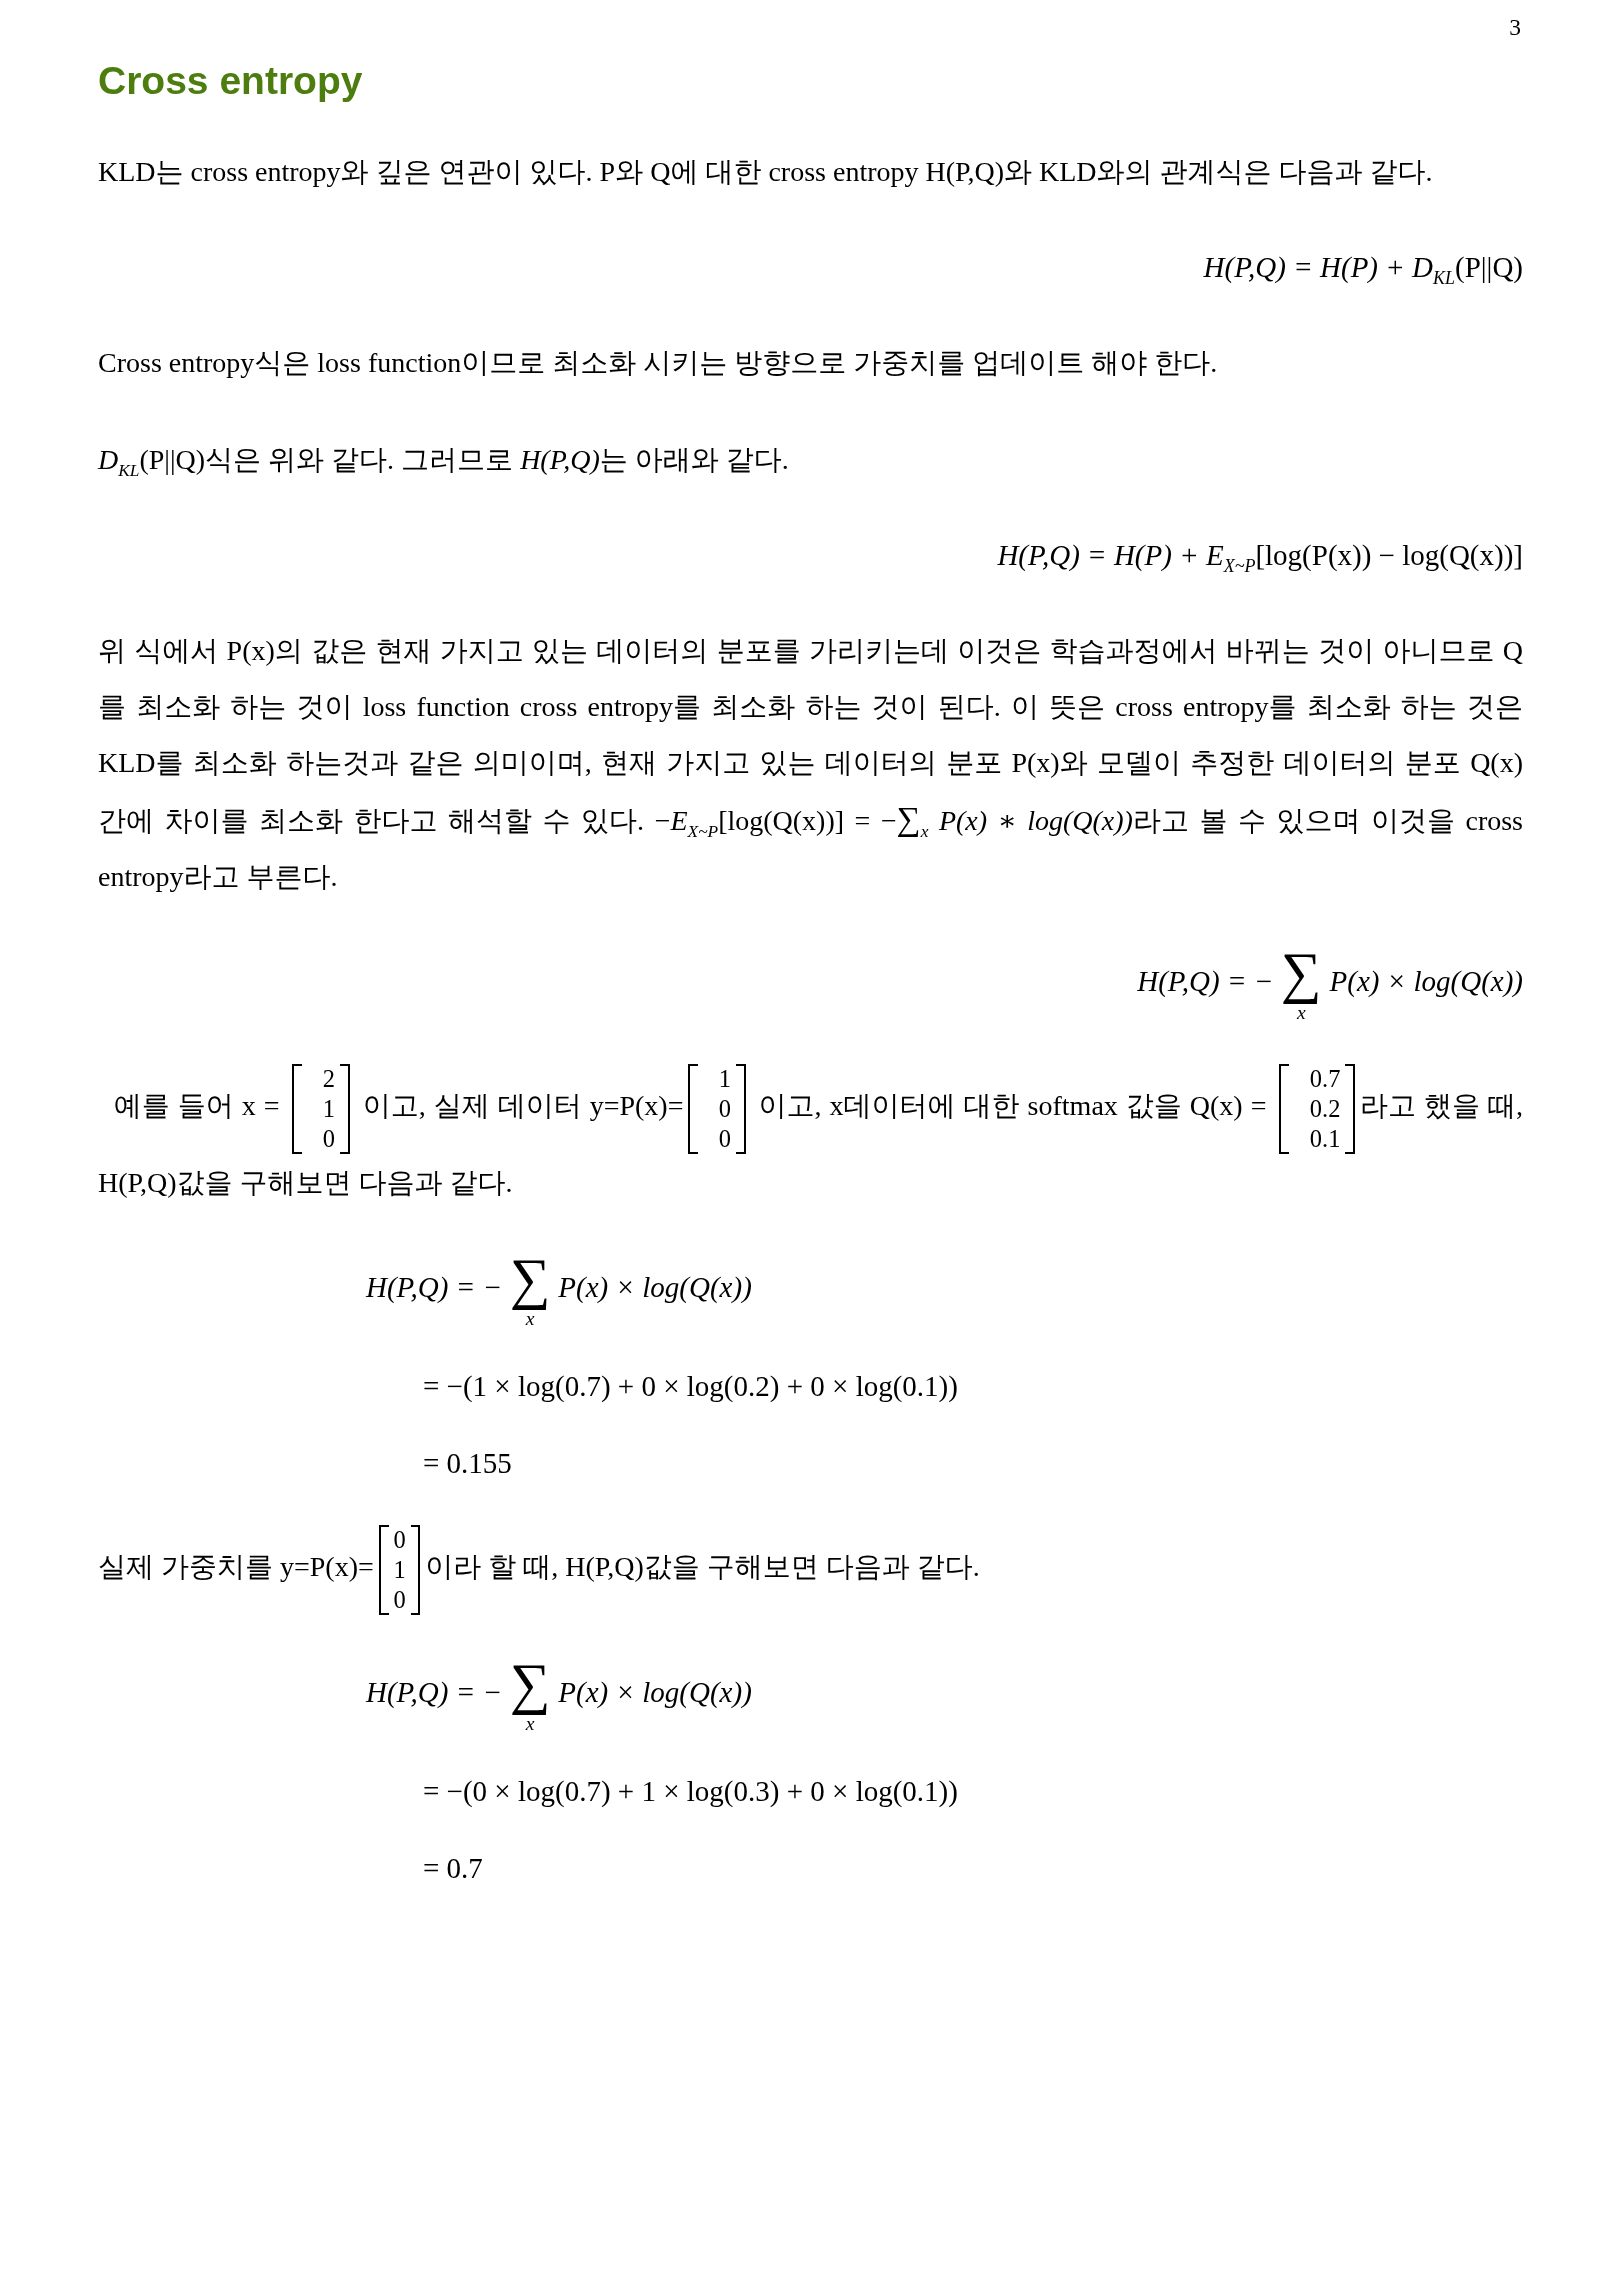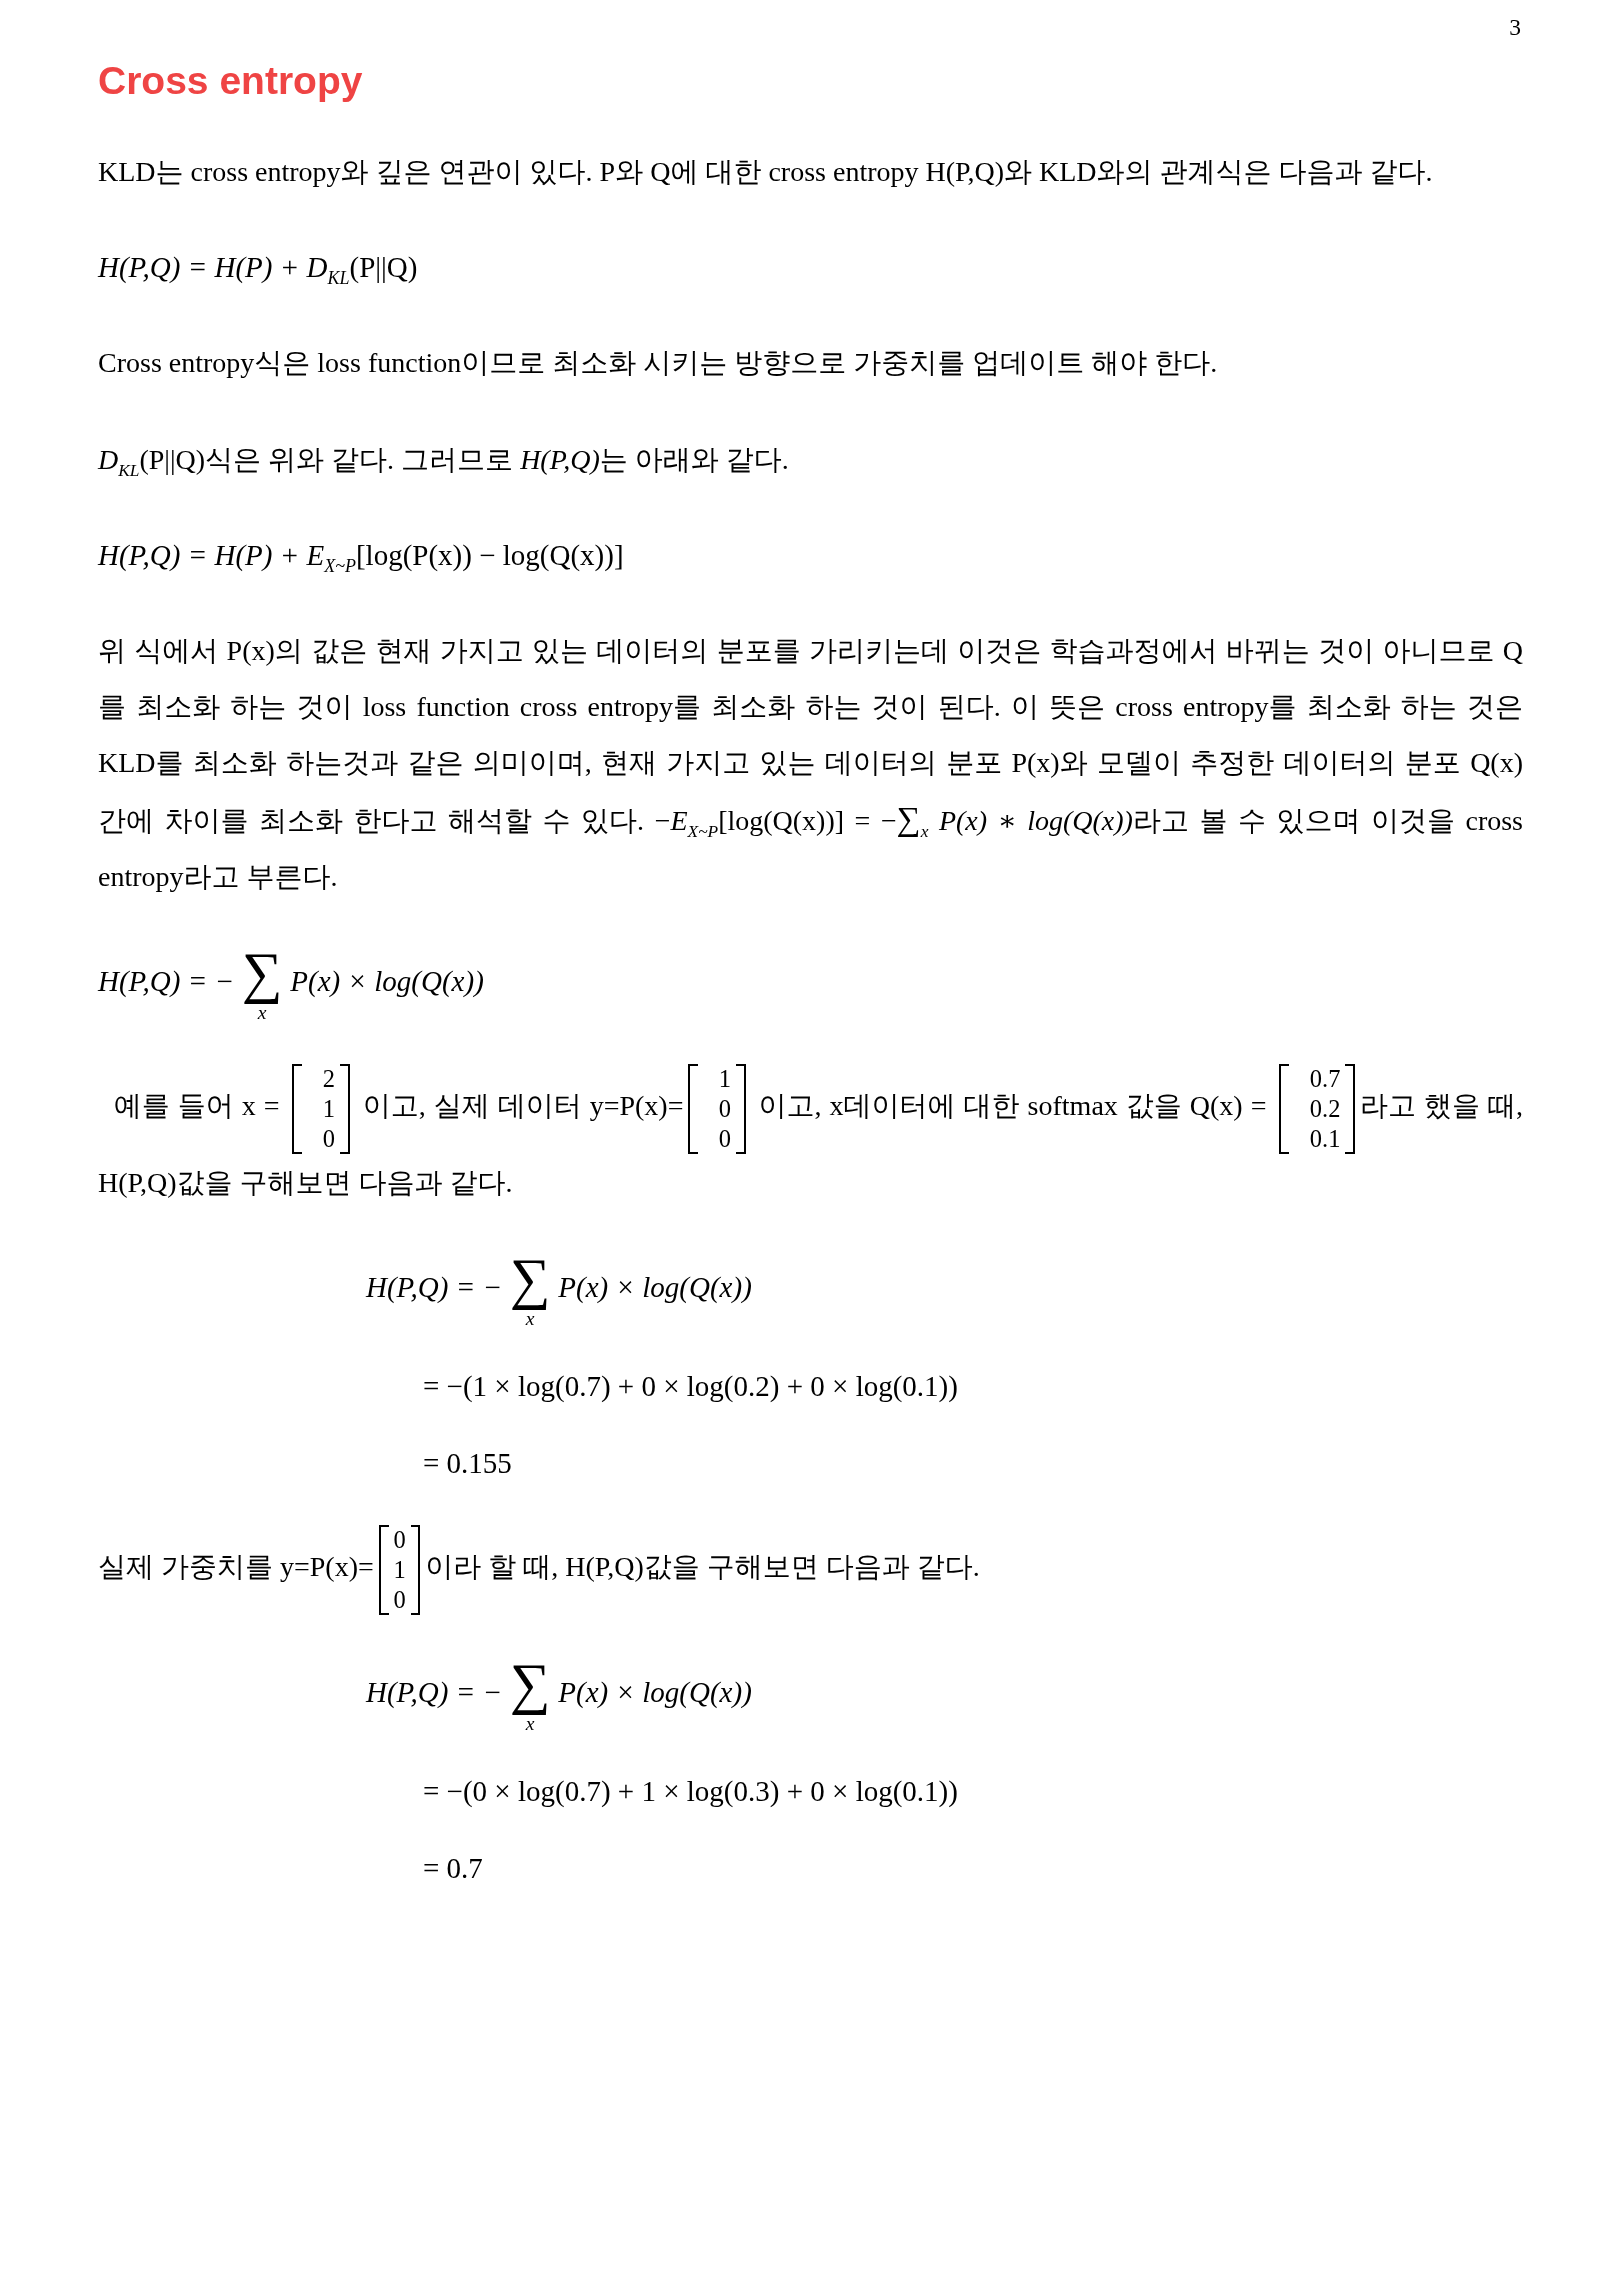--- a/index.html
+++ b/index.html
@@ -5,25 +5,25 @@
   html,body{margin:0;padding:0;background:#e8e8e8;}
   .page{
     width:1621px;height:2293px;background:#ffffff;color:#000;
     font-family:"Liberation Serif","DejaVu Serif",serif;
     box-sizing:border-box;padding:15.7px 98px 0 98px;position:relative;
     margin:0 auto;overflow:hidden;
   }
   .page-number{position:absolute;top:13.7px;right:100px;font-size:23.5px;}
   h1.title{
     font-family:"Liberation Sans","DejaVu Sans",sans-serif;
-    font-size:39px;font-weight:700;margin:43px 0 0 0;color:#ef4444;
+    font-size:39px;font-weight:700;margin:43px 0 0 0;color:#4d7c0f;
   }
   .para{font-size:28px;line-height:56px;text-align:justify;margin:41px 0;}
   .para.indent{text-indent:15.7px;}
-  .formula{text-align:left;font-size:29px;margin:51px 0;}
+  .formula{text-align:right;font-size:29px;margin:51px 0;}
   .formula.sum-formula{margin:39px 0;}
   .it{font-style:italic;}
   sub{font-size:0.62em;font-style:italic;line-height:0;}
   
   .bigsum{display:inline-flex;flex-direction:column;align-items:center;vertical-align:middle;margin:0 7.8px;line-height:1;}
   .bigsum .sigma{font-size:57px;line-height:0.95;font-style:normal;}
   .bigsum .limit{font-size:19.6px;font-style:italic;margin-top:2.9px;}
   
   .isum{font-size:1.2em;font-style:normal;}
   

